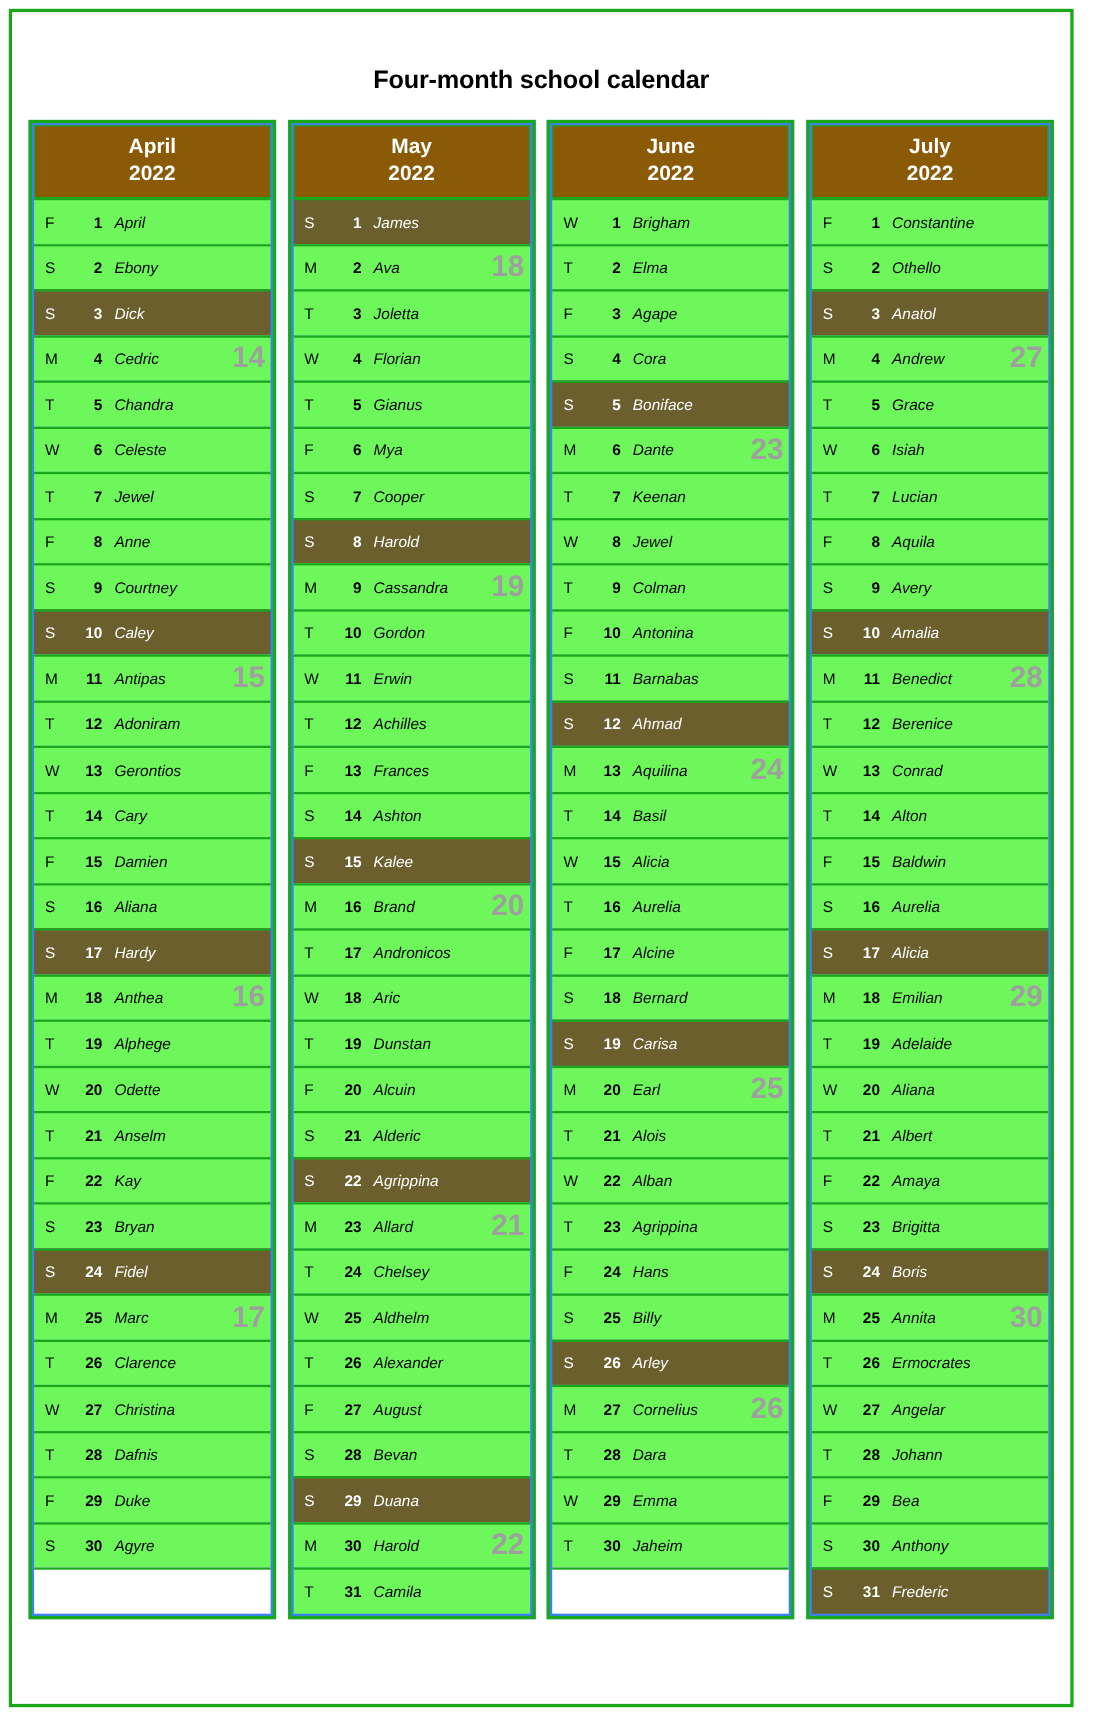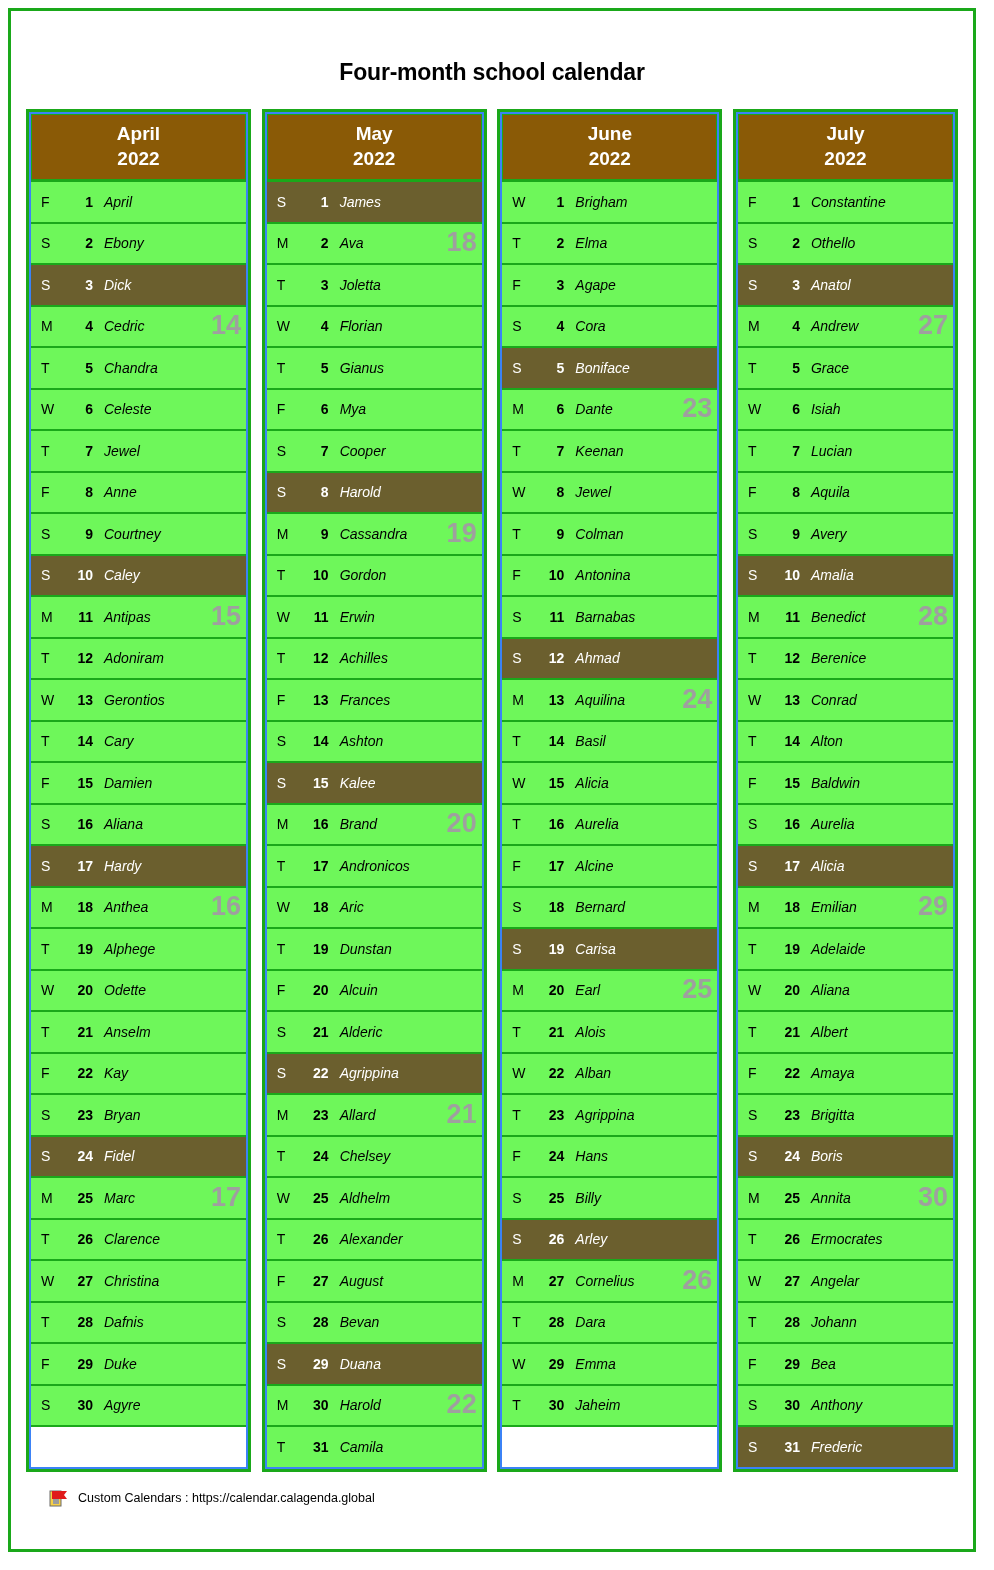--- a/index.html
+++ b/index.html
@@ -779,24 +779,14 @@
           <span class="dname">Anthony</span>
         </div>
         <div class="day-row weekend">
           <span class="dow">S</span>
           <span class="dnum">31</span>
           <span class="dname">Frederic</span>
         </div>
       </div>
     </div>
 
-  <div class="footer">
-    <span class="footer-icon">
-      <svg width="21" height="21" viewBox="0 0 21 21">
-        <rect x="2" y="3" width="11" height="15" fill="#f7d046" stroke="#6b6b6b" stroke-width="1"></rect>
-        <rect x="5" y="9" width="6" height="7" fill="#9c9c9c"></rect>
-        <path d="M4 3 L19 3 L16 7 L19 11 L4 11 Z" fill="#e01b1b"></path>
-      </svg>
-    </span>
-    <span class="footer-text">Custom Calendars : https://calendar.calagenda.global</span>
-  </div>
 
 </div>
 
 </body></html>

